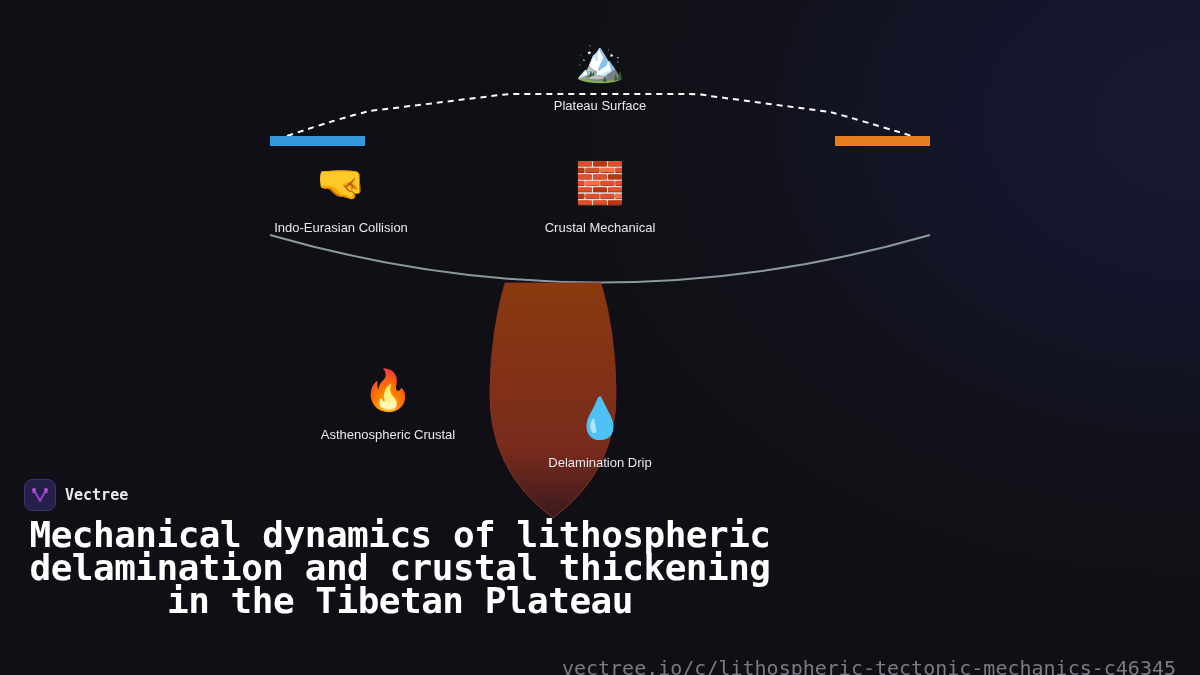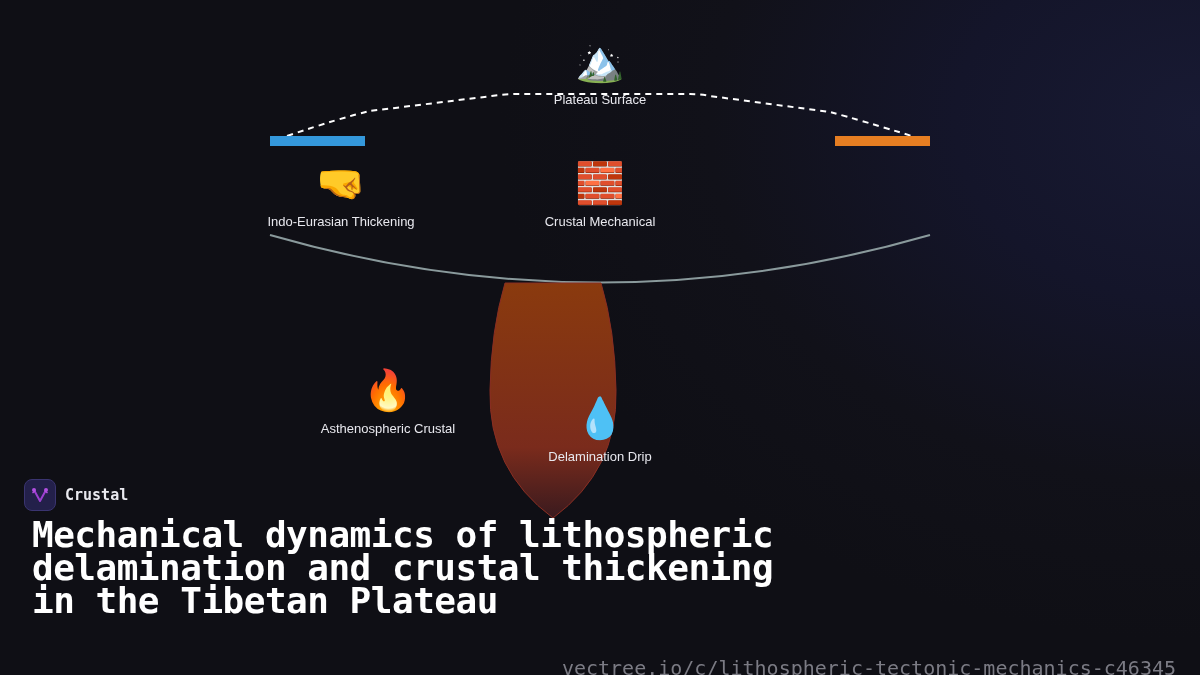--- a/index.html
+++ b/index.html
@@ -6,31 +6,31 @@
     body {
       width:1200px; height:675px; overflow:hidden; position:relative;
       background: radial-gradient(ellipse 700px 520px at 1200px 120px, #181a33 0%, #14152a 35%, #111119 70%, #0f0f15 100%);
       background-color:#101016;
       font-family: "Liberation Sans", sans-serif;
       color:#fff;
     }
     #diagram { position:absolute; left:0; top:0; width:1200px; height:675px; }
     .node { position:absolute; text-align:center; transform:translateX(-50%); }
     .node .emoji { font-size:40px; line-height:46px; display:block; font-family:"DejaVu Sans", sans-serif; }
-    .node .label { font-size:13px; color:#e8e8ee; white-space:nowrap; display:block; margin-top:8px; }
+    .node .label { font-size:13px; color:#e8e8ee; white-space:nowrap; display:block; margin-top:14px; }
     .brand { position:absolute; left:24px; top:479px; display:flex; align-items:center; }
     .brand-logo {
       width:32px; height:32px; border-radius:8px; background:#23204a; border:1px solid #3a3470;
       display:flex; align-items:center; justify-content:center; box-sizing:border-box;
     }
     .brand-name { margin-left:9px; font-family:"DejaVu Sans Mono", monospace; font-weight:bold; font-size:15px; color:#e9e9ef; }
     .title {
-      position:absolute; left:32px; top:518px; width:760px; margin:0;
+      position:absolute; left:20px; top:518px; width:760px; margin:0;
       font-family:"DejaVu Sans Mono", monospace; font-weight:bold; font-size:36px; line-height:33px;
-      color:#fff; letter-spacing:-0.5px;
+      color:#fff; letter-spacing:-0.5px;text-align:center;
     }
     .url {
       position:absolute; right:24px; top:656px;
       font-family:"DejaVu Sans Mono", monospace; font-size:20px; color:#7b7b84;
     }
   </style>
 </head>
 <body>
 
 <svg id="diagram" viewBox="0 0 1200 675" xmlns="http://www.w3.org/2000/svg">
@@ -52,21 +52,21 @@
   <path d="M 505 283 L 601 283 Q 615 330 616 390 Q 618 470 553 518 Q 488 470 490 390 Q 491 330 505 283 Z" fill="url(#dripGrad)" stroke="#8a2e22" stroke-width="1"></path>
 </svg>
 
 <div class="node" style="left:600px; top:38px;">
   <span class="emoji">🏔️</span>
   <span class="label">Plateau Surface</span>
 </div>
 
 <div class="node" style="left:341px; top:160px;">
   <span class="emoji">🤜</span>
-  <span class="label">Indo-Eurasian Thickening</span>
+  <span class="label">Indo-Eurasian Collision</span>
 </div>
 
 <div class="node" style="left:600px; top:160px;">
   <span class="emoji">🧱</span>
   <span class="label">Crustal Mechanical</span>
 </div>
 
 <div class="node" style="left:388px; top:367px;">
   <span class="emoji">🔥</span>
   <span class="label">Asthenospheric Crustal</span>
@@ -79,18 +79,18 @@
 
 <div class="brand">
   <div class="brand-logo">
     <svg width="20" height="20" viewBox="0 0 20 20">
       <path d="M4 5 L10 16 L16 5" fill="none" stroke="#9b3fd0" stroke-width="2" stroke-linecap="round" stroke-linejoin="round"></path>
       <circle cx="4" cy="5" r="2" fill="#b24fe0"></circle>
       <circle cx="16" cy="5" r="2" fill="#b24fe0"></circle>
       <path d="M2.5 8 L5 6 M17.5 8 L15 6" stroke="#b24fe0" stroke-width="1.5"></path>
     </svg>
   </div>
-  <span class="brand-name">Crustal</span>
+  <span class="brand-name">Vectree</span>
 </div>
 
 <h1 class="title">Mechanical dynamics of lithospheric delamination and crustal thickening in the Tibetan Plateau</h1>
 
 <div class="url">vectree.io/c/lithospheric-tectonic-mechanics-c46345</div>
 
 </body></html>

